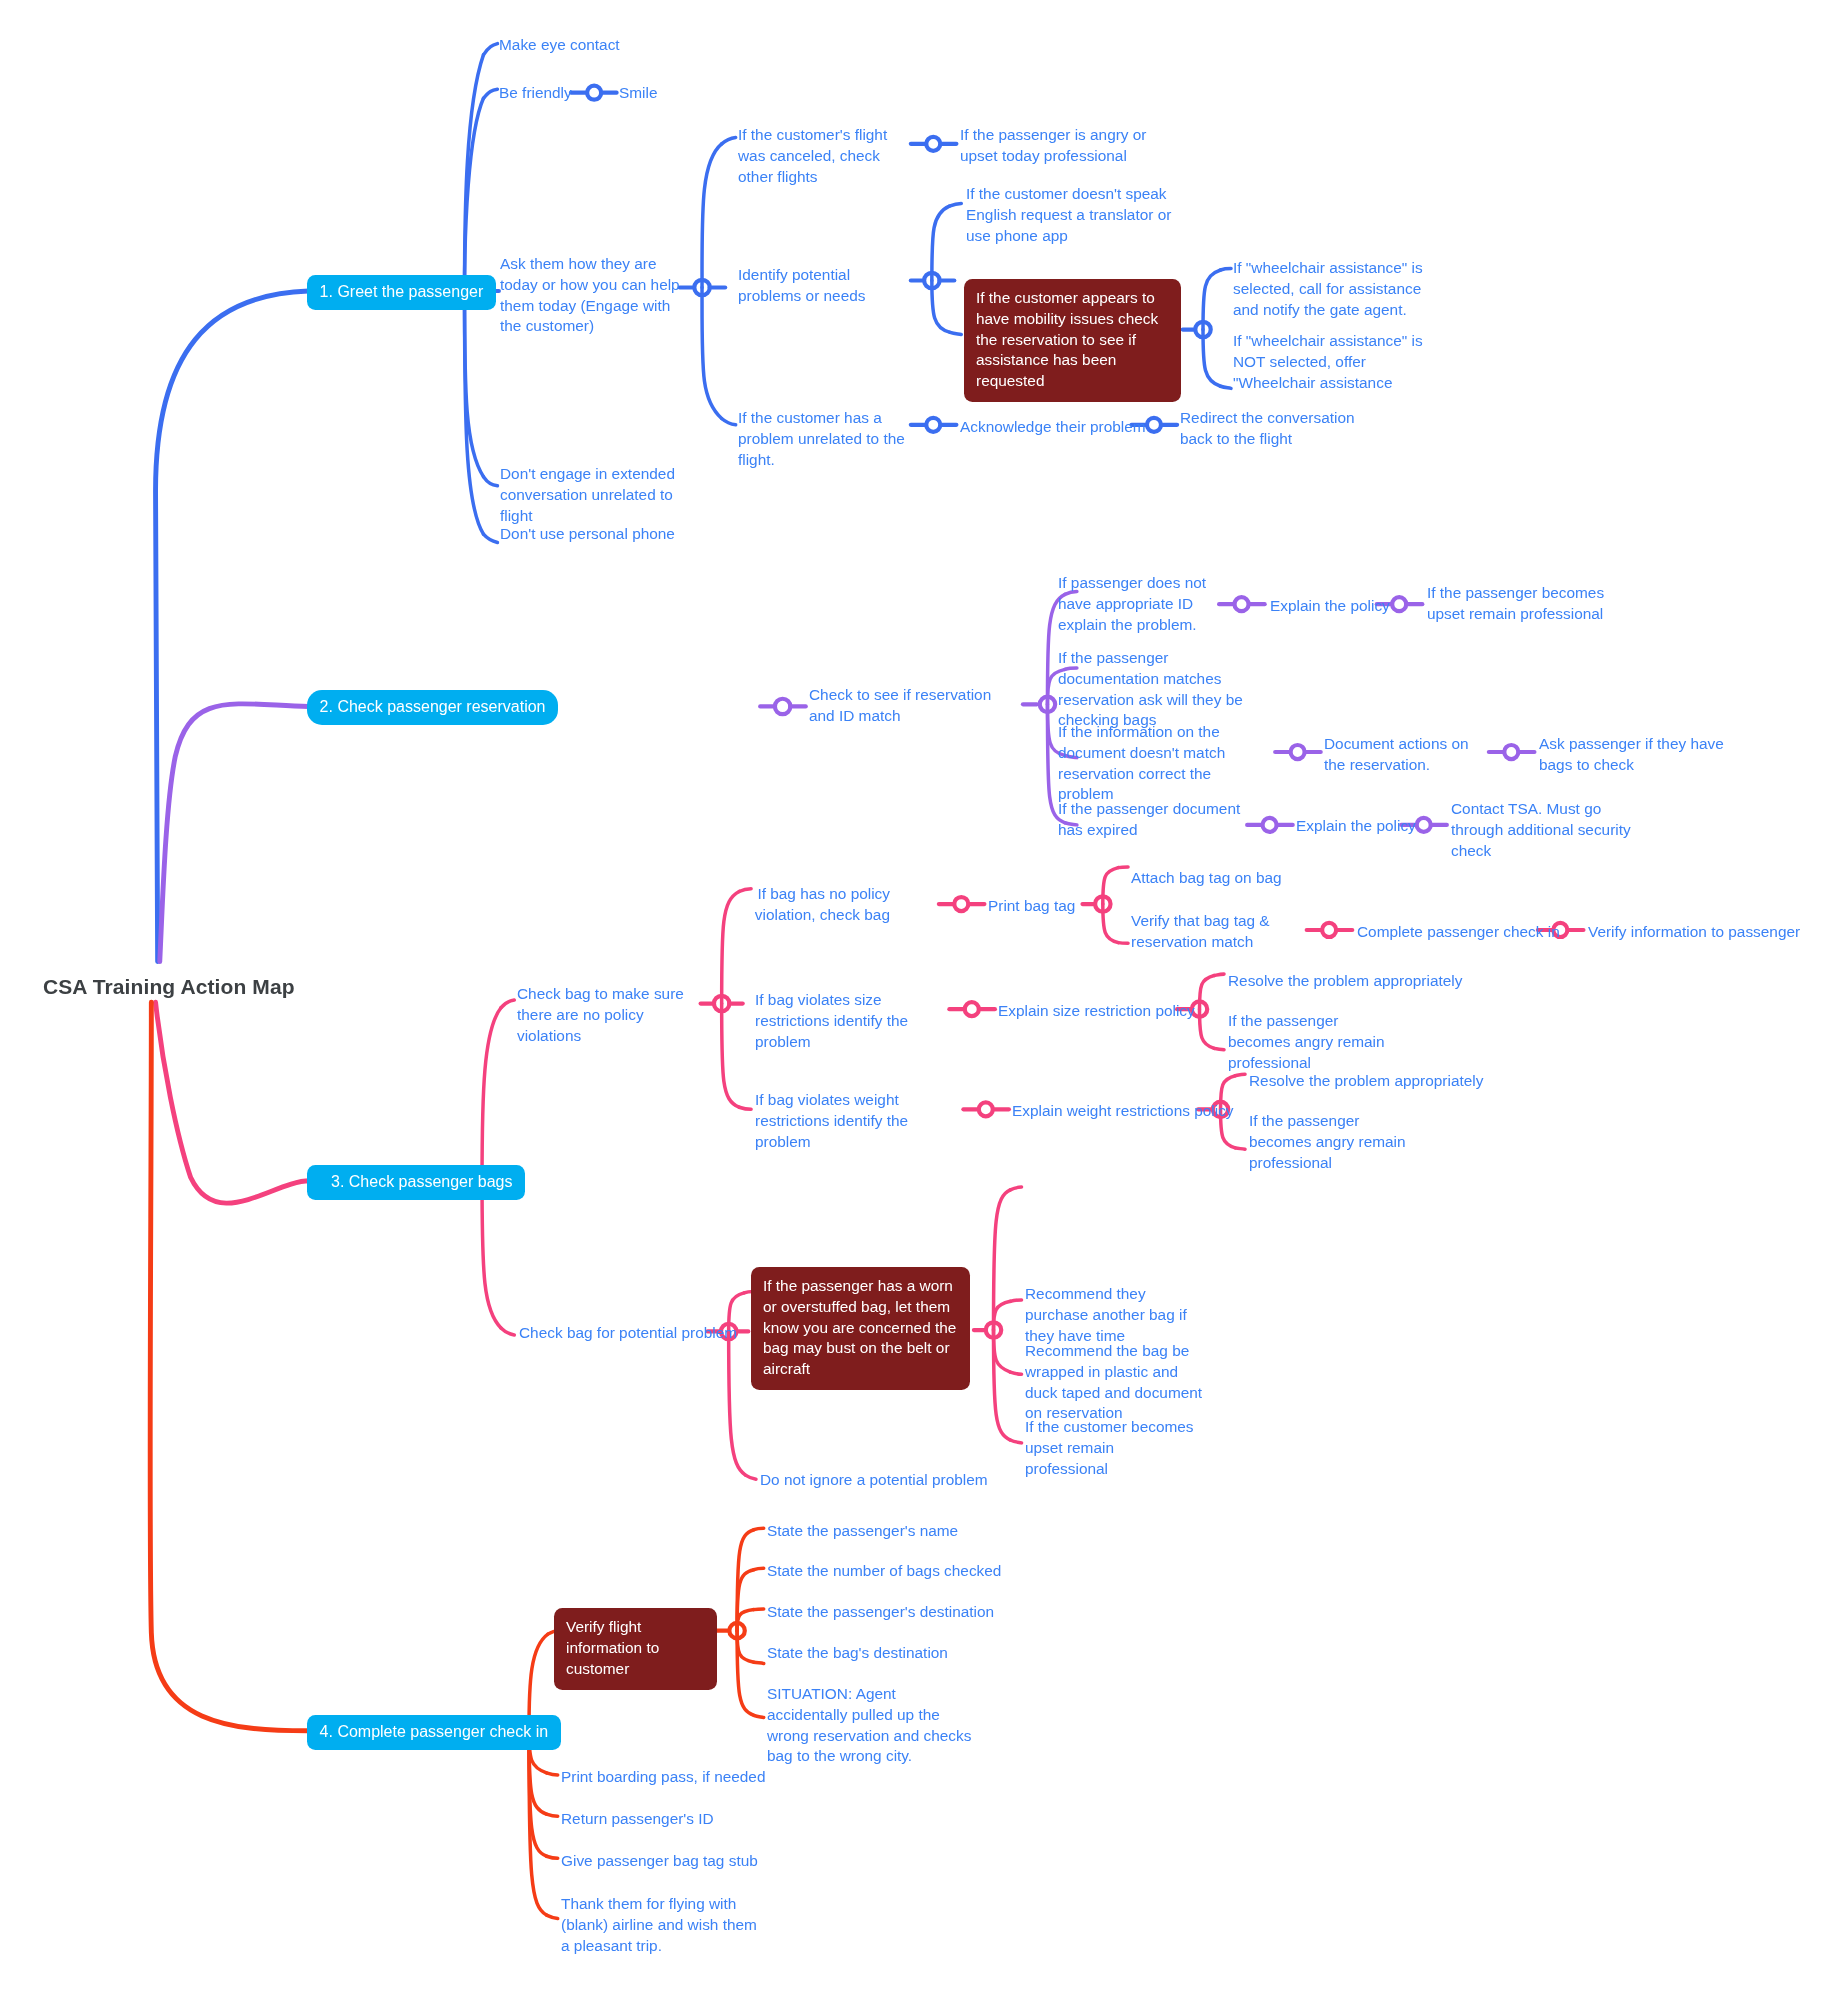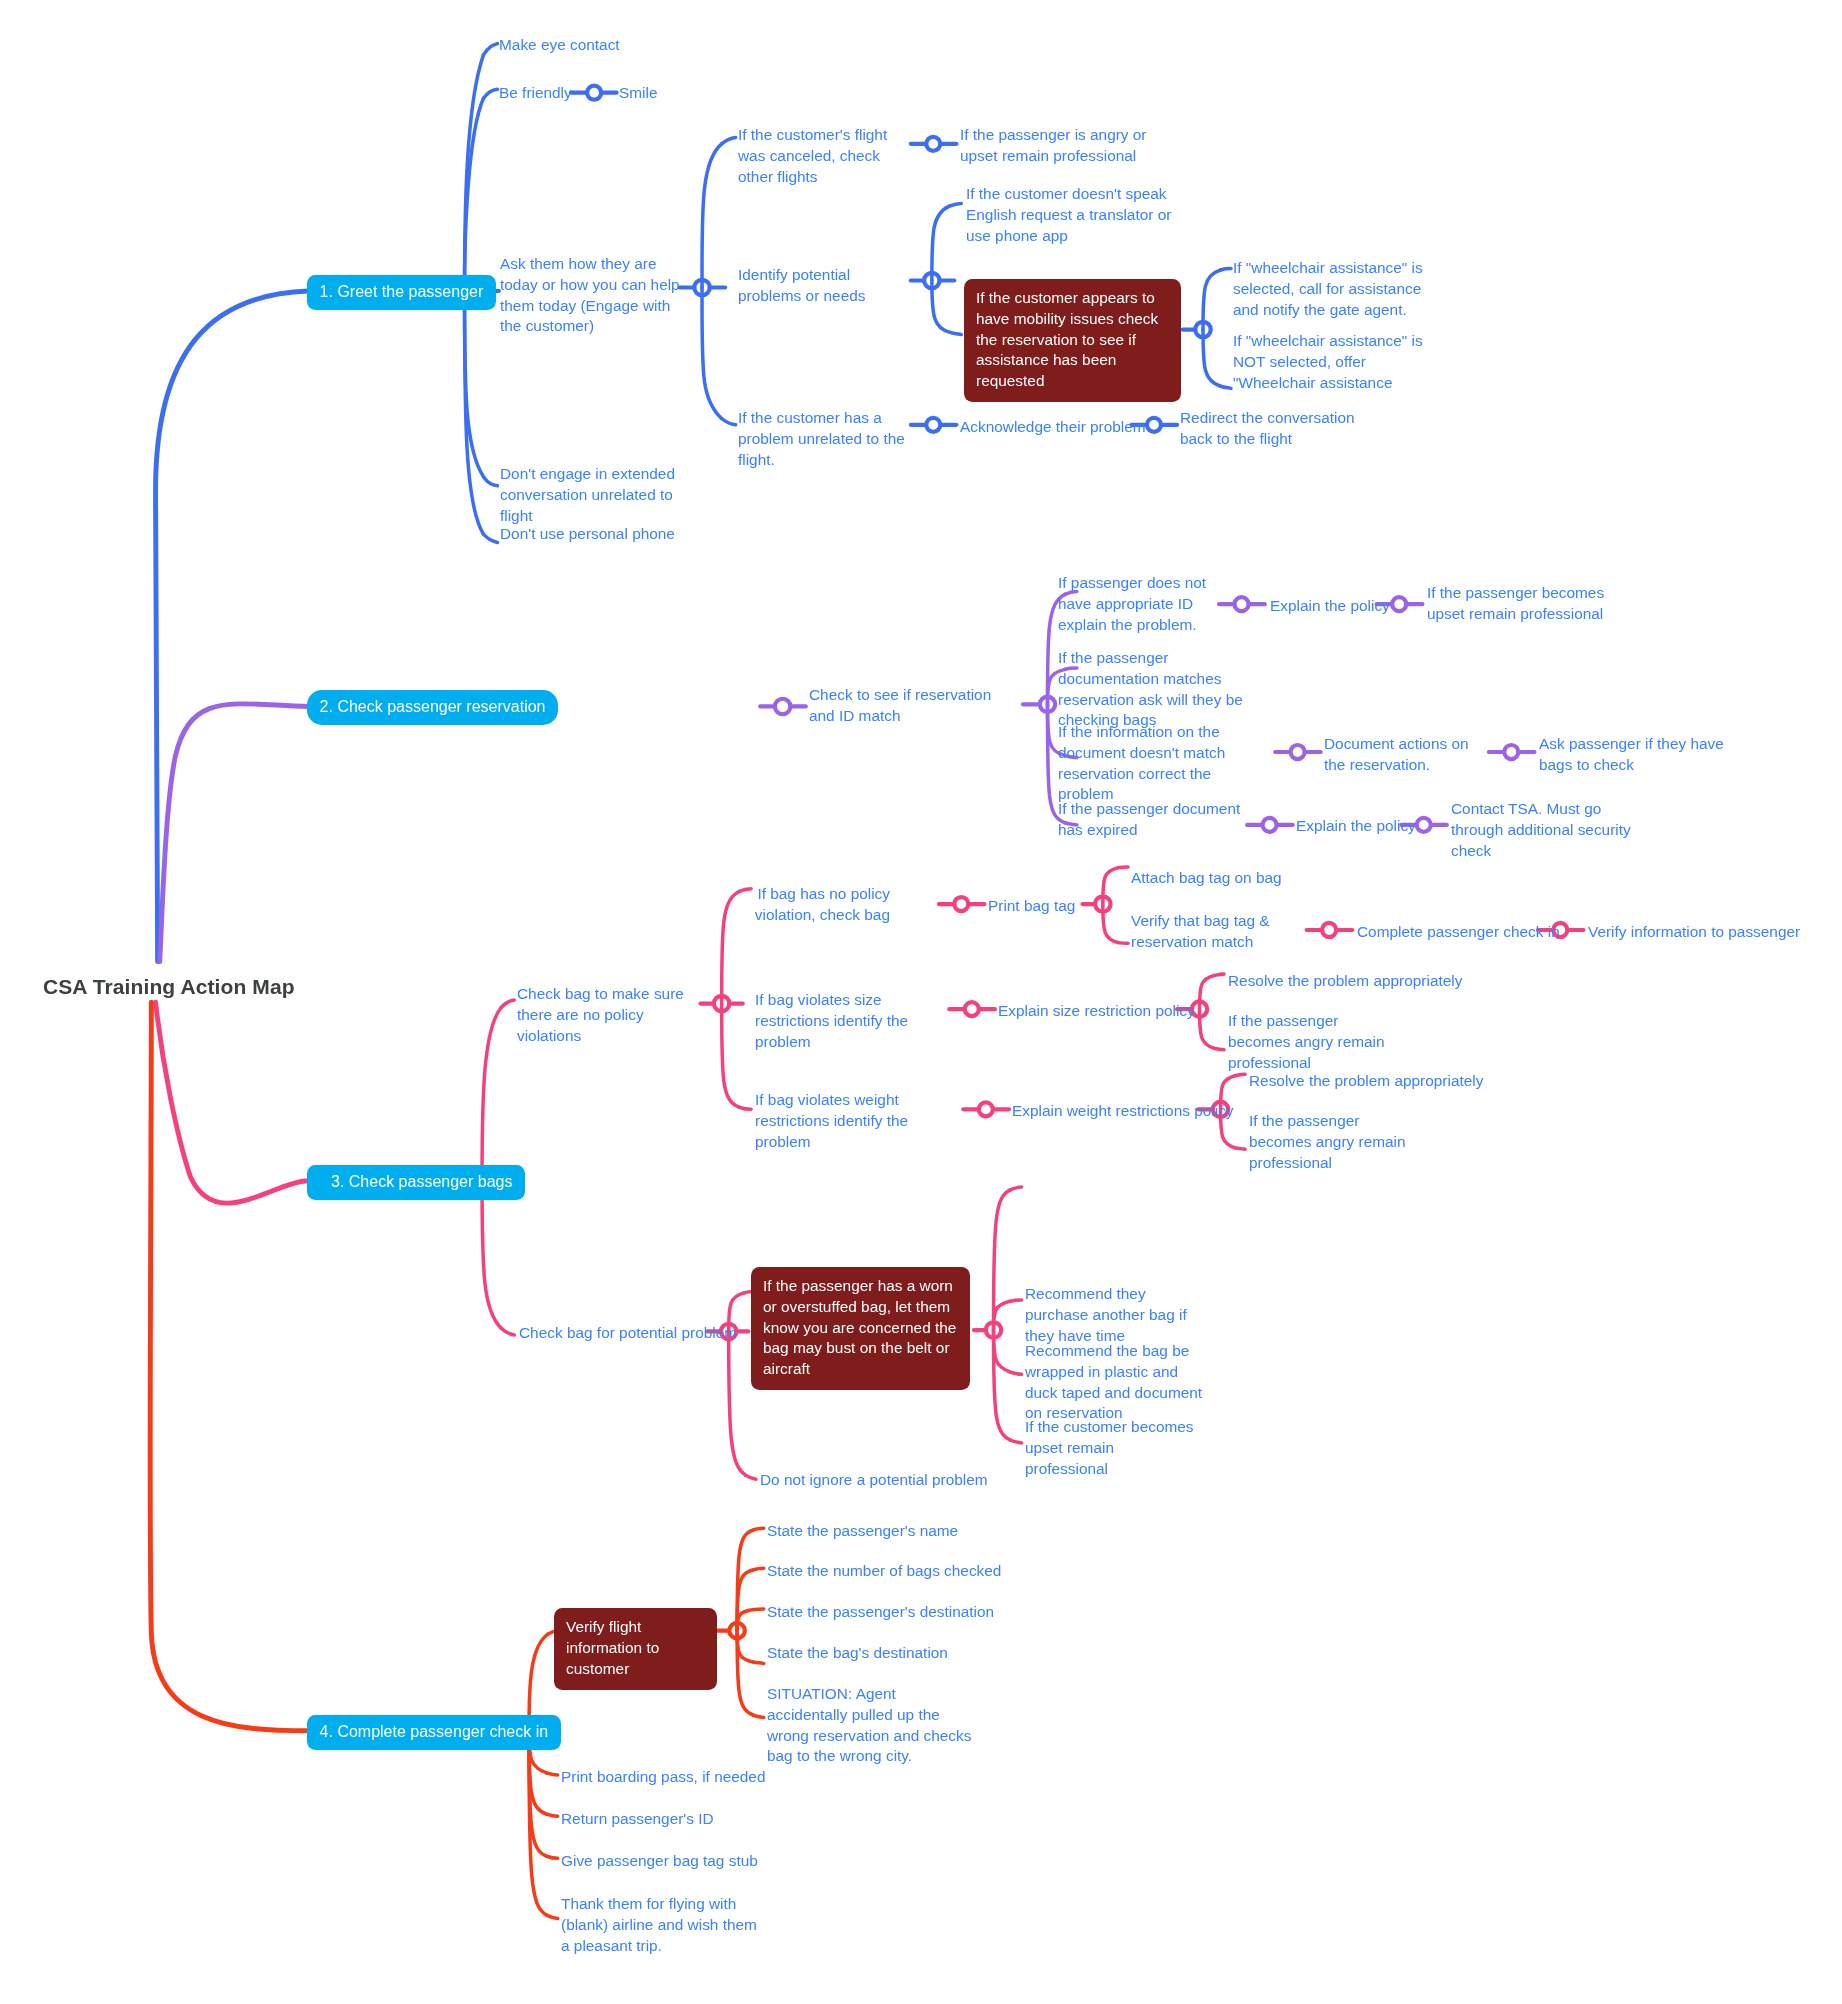--- a/index.html
+++ b/index.html
@@ -285,21 +285,21 @@
   <div class="node txt nowrap" style="left:499px; top:35px;">Make eye contact</div>
 
   <div class="node txt nowrap" style="left:499px; top:83px;">Be friendly</div>
 
   <div class="node txt nowrap" style="left:619px; top:83px;">Smile</div>
 
   <div class="node txt" style="left:500px; top:254px; width:189px;">Ask them how they are today or how you can help them today (Engage with the customer)</div>
 
   <div class="node txt" style="left:738px; top:125px; width:179px;">If the customer's flight was canceled, check other flights</div>
 
-  <div class="node txt" style="left:960px; top:125px; width:210px;">If the passenger is angry or upset remain professional</div>
+  <div class="node txt" style="left:960px; top:125px; width:210px;">If the passenger is angry or upset today professional</div>
 
   <div class="node txt" style="left:738px; top:265px; width:172px;">Identify potential problems or needs</div>
 
   <div class="node txt" style="left:966px; top:184px; width:210px;">If the customer doesn't speak English request a translator or use phone app</div>
 
   <div class="node green" style="left:964px; top:279px; width:217px;">If the customer appears to have mobility issues check the reservation to see if assistance has been requested</div>
 
   <div class="node txt" style="left:1233px; top:258px; width:193px;">If  "wheelchair assistance" is selected, call for assistance and notify the gate agent.</div>
 
   <div class="node txt" style="left:1233px; top:331px; width:196px;">If "wheelchair assistance" is NOT selected, offer "Wheelchair assistance</div>

